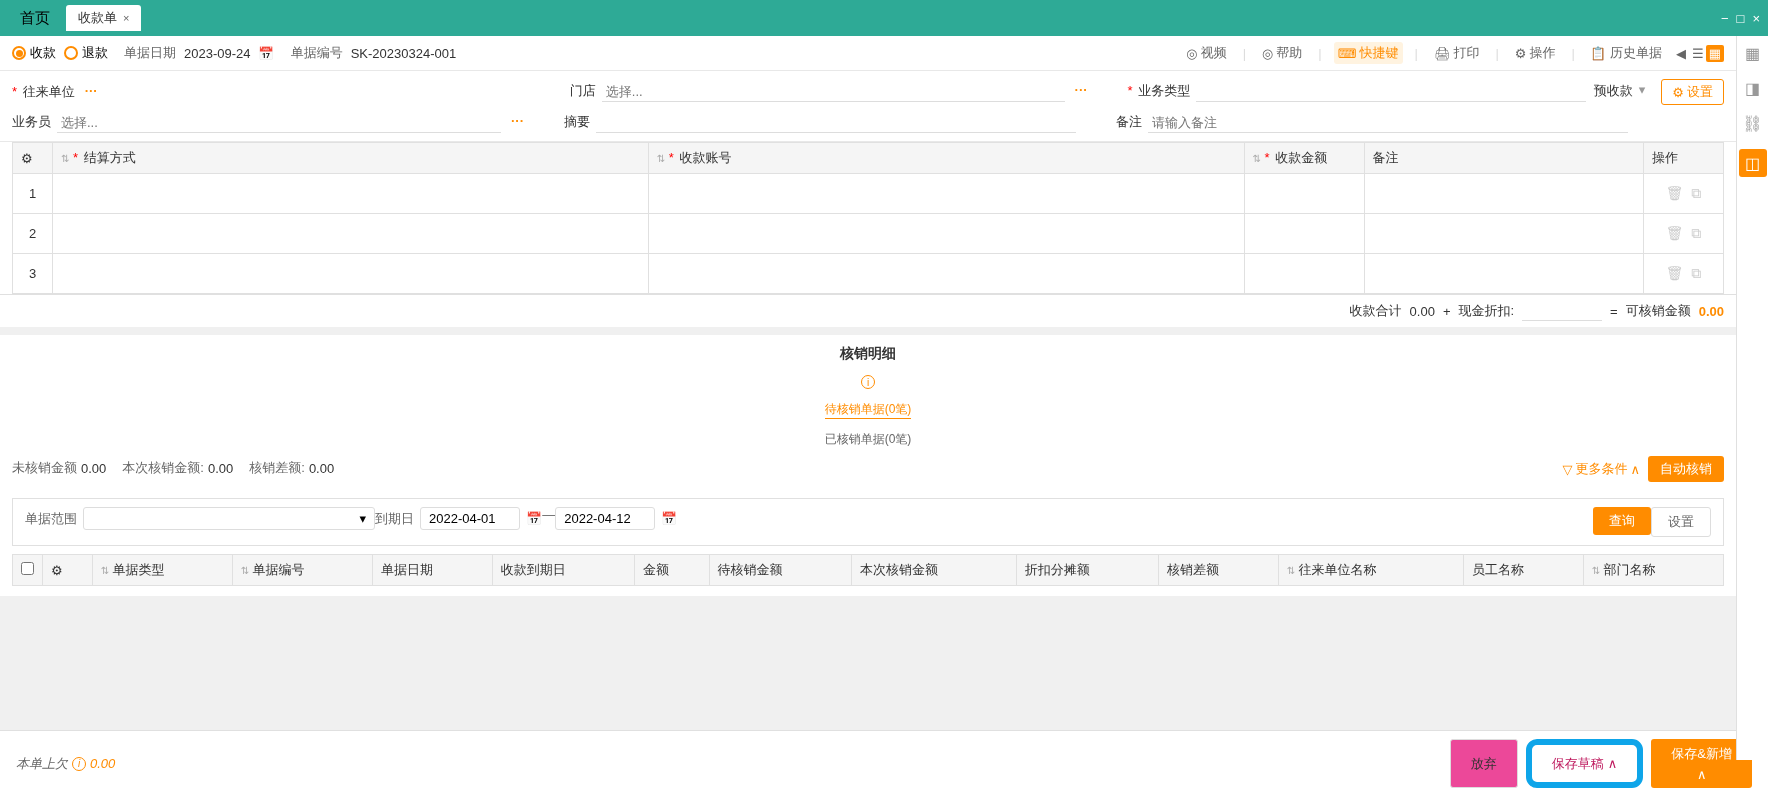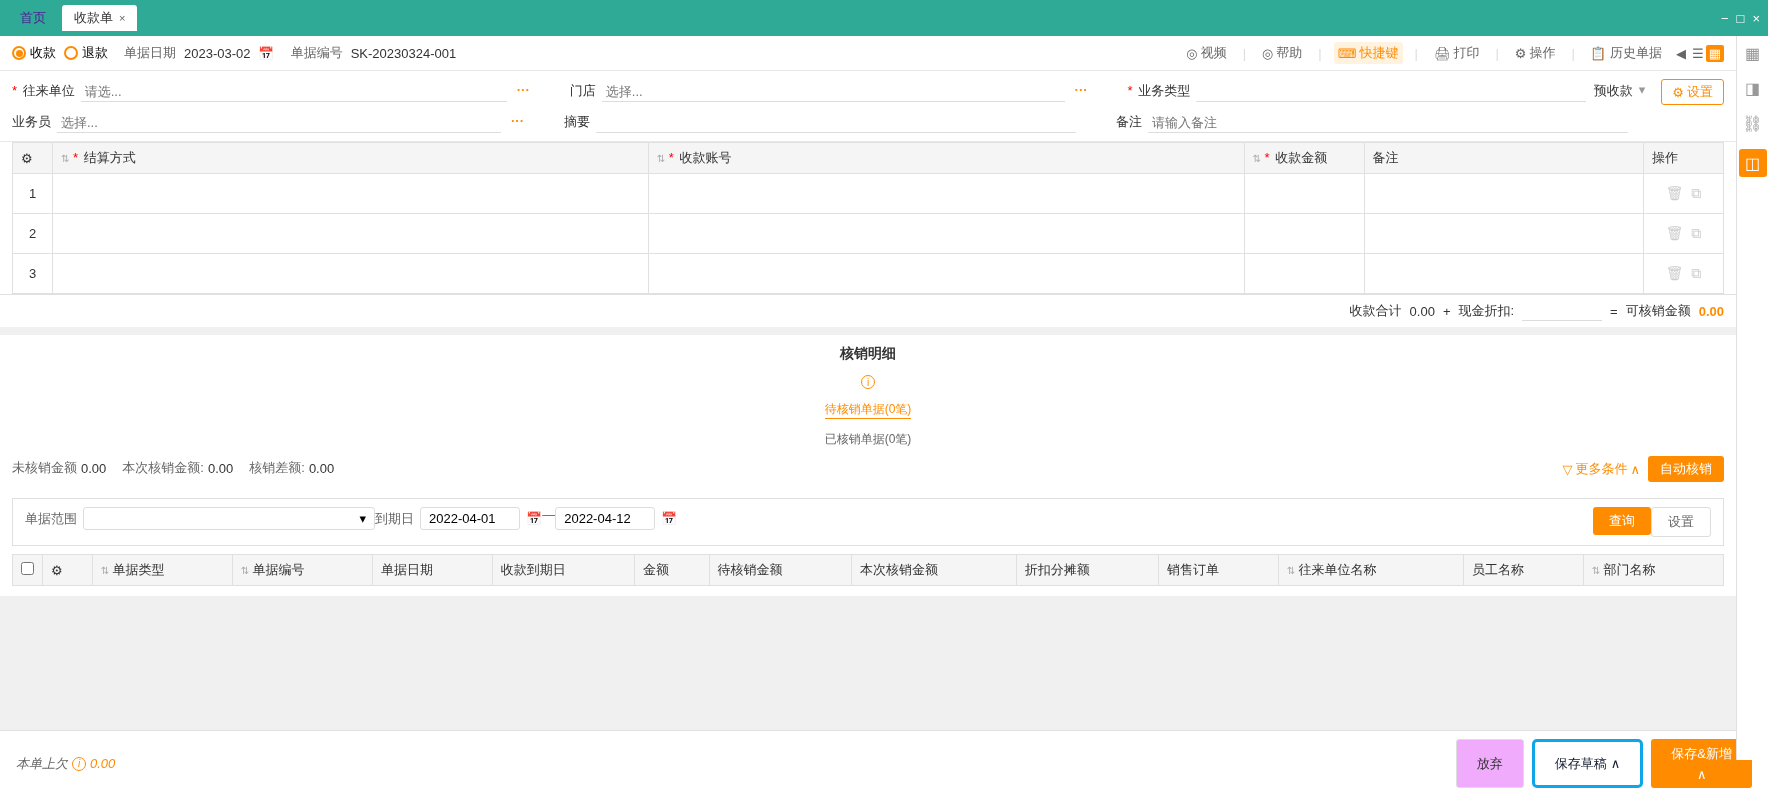--- a/index.html
+++ b/index.html
@@ -9,24 +9,24 @@
     .tab-bar {
       display: flex;
       align-items: center;
       background: #2eaa96;
       height: 36px;
       padding: 0 8px;
       justify-content: space-between;
     }
     .tab-bar-left { display: flex; align-items: center; gap: 4px; }
     .tab-home {
-      color: #4c1d95;
+      color: #000000;
       padding: 4px 12px;
       cursor: pointer;
-      font-size: 13px;
+      font-size: 15px;
     }
     .tab-active {
       background: #fff;
       color: #333;
       padding: 4px 12px;
       border-radius: 3px 3px 0 0;
       display: flex;
       align-items: center;
       gap: 6px;
       cursor: pointer;
@@ -249,35 +249,35 @@
       background: #fff;
       border-top: 1px solid #e0e0e0;
       padding: 8px 16px;
       display: flex;
       align-items: center;
       justify-content: space-between;
     }
     .footer-info { display: flex; align-items: center; gap: 4px; color: #666; font-size: 13px; font-style: italic; }
     .footer-actions { display: flex; gap: 8px; }
     .btn-abandon {
-      background: #f0abfc;
+      background: #ec4899;
       border: 1px solid #ddd;
       color: #333;
       padding: 6px 20px;
       border-radius: 3px;
       cursor: pointer;
       font-size: 13px;
       font-family: Liberation Serif, serif;
     }
     .btn-draft {
       background: #fff;
-      border: 3px solid #0ea5e9;
-      color: #0f172a;
+      border: 6px solid #0ea5e9;
+      color: #be185d;
       padding: 6px 20px;
-      border-radius: 5px;
+      border-radius: 11px;
       cursor: pointer;
       font-size: 13px;
       display: flex; align-items: center; gap: 4px;
     }
     .btn-save-new {
       background: #ff8c00;
       border: none;
       color: #fff;
       padding: 6px 20px;
       border-radius: 3px;
@@ -331,21 +331,21 @@
         <span>收款</span>
       </div>
       <div class="radio-item">
         <div class="radio-circle"></div>
         <span>退款</span>
       </div>
     </div>
 
     <div class="doc-info">
       <span class="doc-label">单据日期</span>
-      <span class="doc-date">2023-03-02</span>
+      <span class="doc-date">2023-09-24</span>
       <span class="calendar-icon">📅</span>
     </div>
 
     <div class="doc-info">
       <span class="doc-label">单据编号</span>
       <span class="doc-date">SK-20230324-001</span>
     </div>
 
     <div class="toolbar-right">
       <div class="toolbar-btn">
@@ -387,21 +387,20 @@
   </div>
 
   <div class="form-area">
 
     <div class="form-row">
       <div class="form-field" style="flex:2;">
         <span class="form-label">
           <span class="required">*</span>
           <span>往来单位</span>
         </span>
-        <input class="form-input" type="text" placeholder="请选... " style="">
         <span class="dots-btn">···</span>
       </div>
 
       <div style="width:40px;"></div>
 
       <div class="form-field" style="flex:2;">
         <span class="form-label">门店</span>
         <input class="form-input" type="text" placeholder="选择..." style="">
         <span class="dots-btn">···</span>
       </div>
@@ -612,21 +611,21 @@
           <th>
             <span>待核销金额</span>
           </th>
           <th>
             <span>本次核销金额</span>
           </th>
           <th>
             <span>折扣分摊额</span>
           </th>
           <th>
-            <span>销售订单</span>
+            <span>核销差额</span>
           </th>
           <th>
             <span class="sort-icon">⇅</span>
             <span>往来单位名称</span>
           </th>
           <th>
             <span>员工名称</span>
           </th>
           <th>
             <span class="sort-icon">⇅</span>

